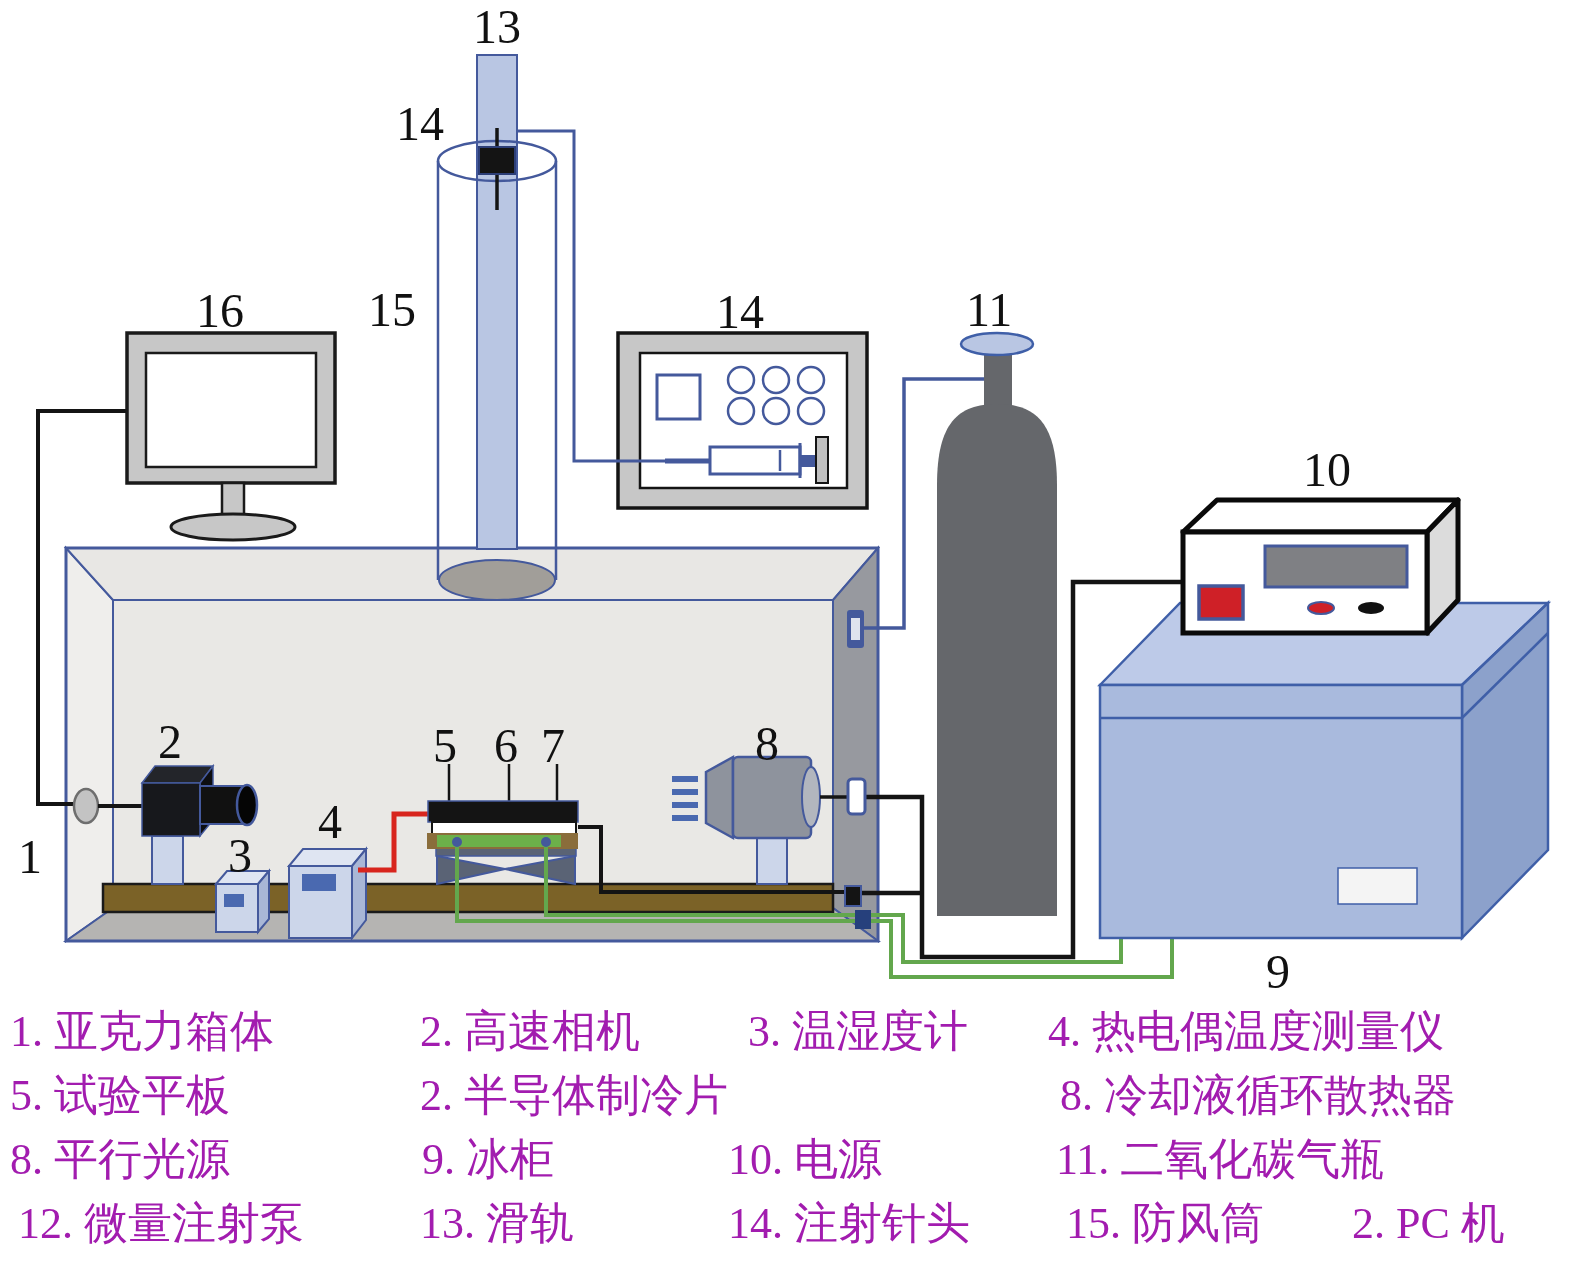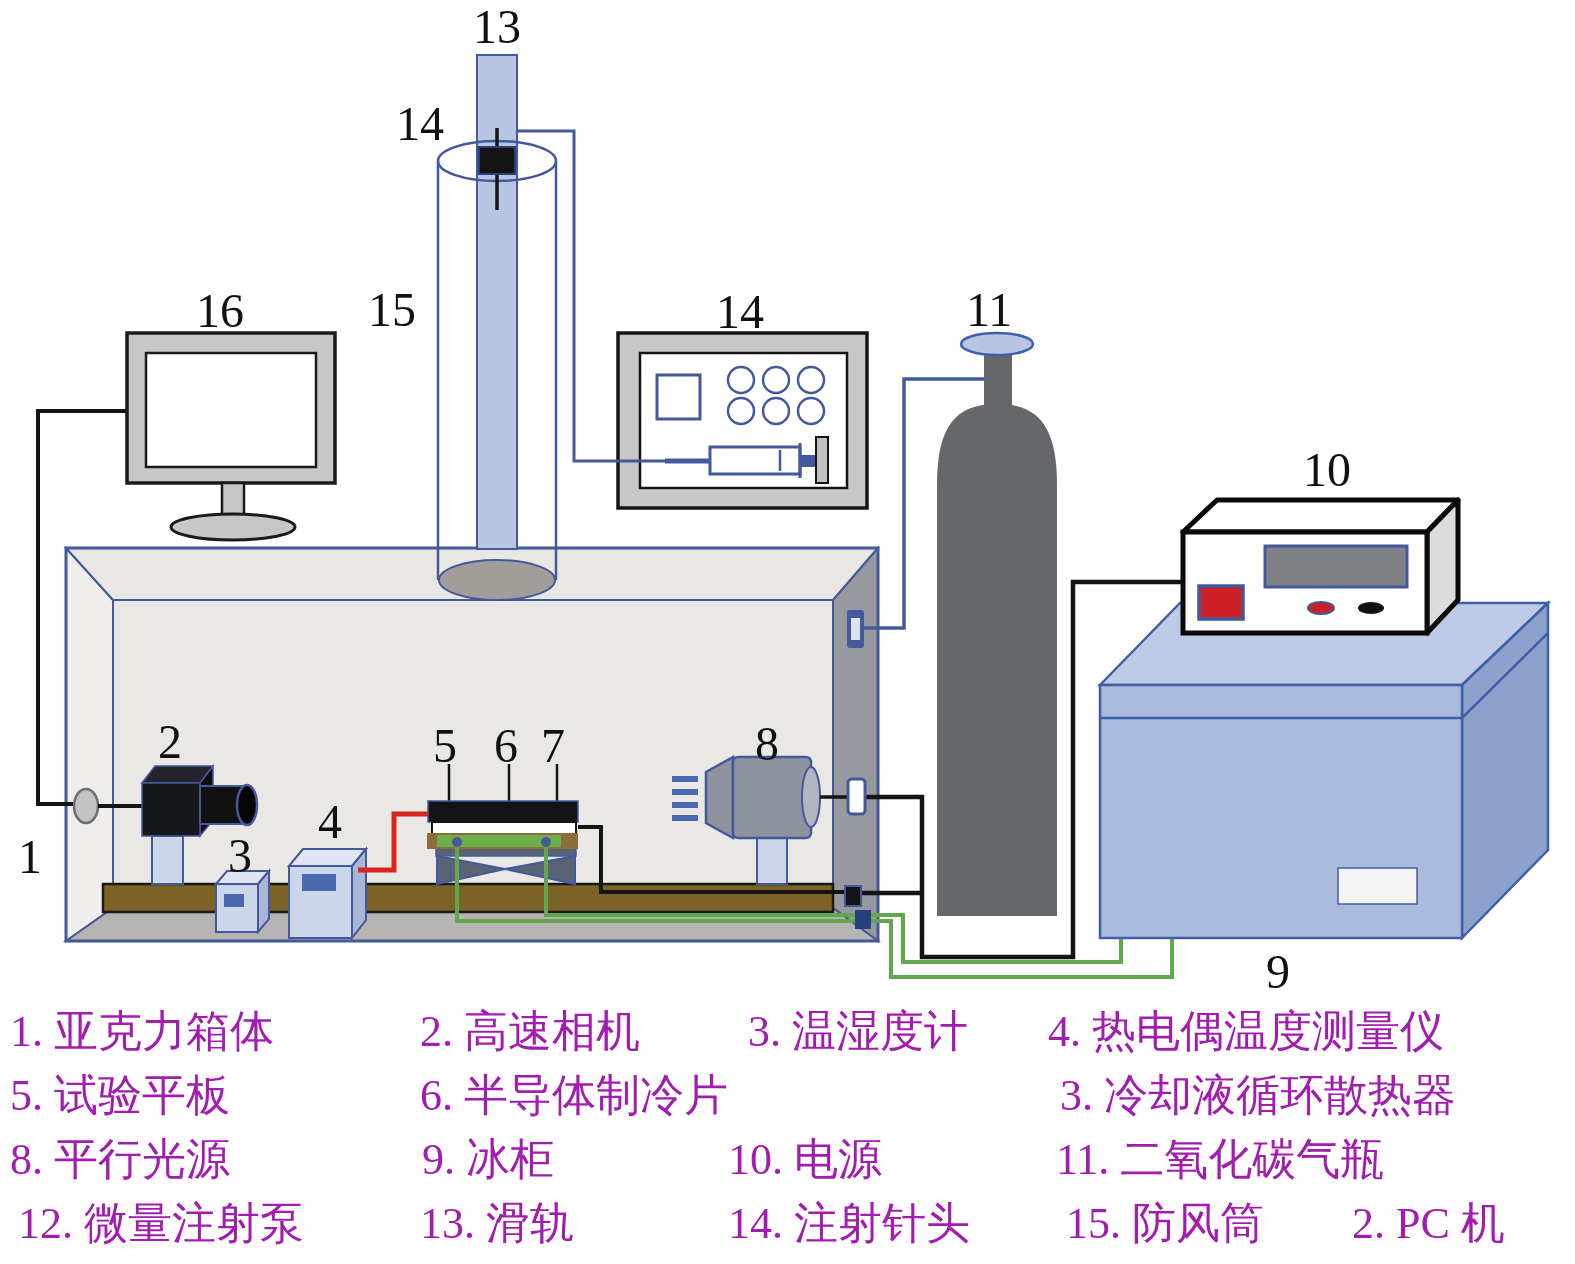--- a/index.html
+++ b/index.html
@@ -205,22 +205,22 @@
   <div class="num" style="left:368px;top:286px">15</div>
   <div class="num" style="left:196px;top:287px">16</div>
 
   <div>
     <span class="lg" style="left:10px;top:1008px">1. 亚克力箱体</span>
     <span class="lg" style="left:420px;top:1008px">2. 高速相机</span>
     <span class="lg" style="left:748px;top:1008px">3. 温湿度计</span>
     <span class="lg" style="left:1048px;top:1008px">4. 热电偶温度测量仪</span>
 
     <span class="lg" style="left:10px;top:1072px">5. 试验平板</span>
-    <span class="lg" style="left:420px;top:1072px">6. 半导体制冷片</span>
-    <span class="lg" style="left:1060px;top:1072px">3. 冷却液循环散热器</span>
+    <span class="lg" style="left:420px;top:1072px">2. 半导体制冷片</span>
+    <span class="lg" style="left:1060px;top:1072px">8. 冷却液循环散热器</span>
 
     <span class="lg" style="left:10px;top:1136px">8. 平行光源</span>
     <span class="lg" style="left:422px;top:1136px">9. 冰柜</span>
     <span class="lg" style="left:728px;top:1136px">10. 电源</span>
     <span class="lg" style="left:1056px;top:1136px">11. 二氧化碳气瓶</span>
 
     <span class="lg" style="left:18px;top:1200px">12. 微量注射泵</span>
     <span class="lg" style="left:420px;top:1200px">13. 滑轨</span>
     <span class="lg" style="left:728px;top:1200px">14. 注射针头</span>
     <span class="lg" style="left:1066px;top:1200px">15. 防风筒</span>

